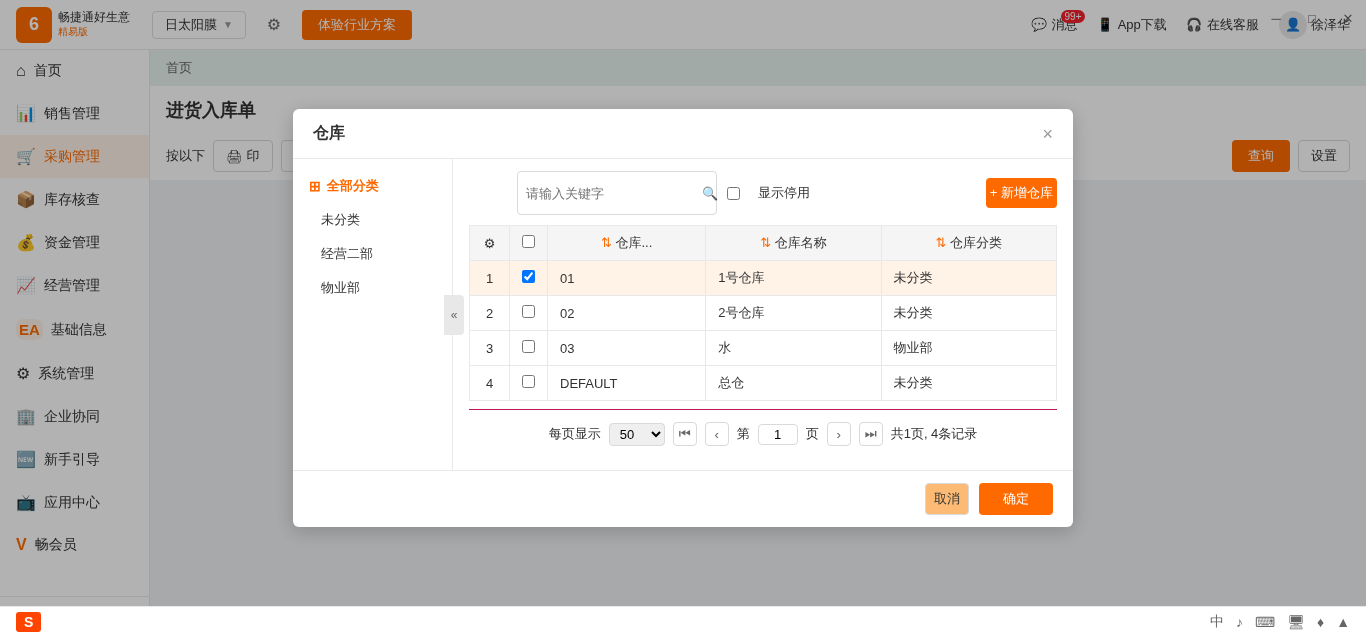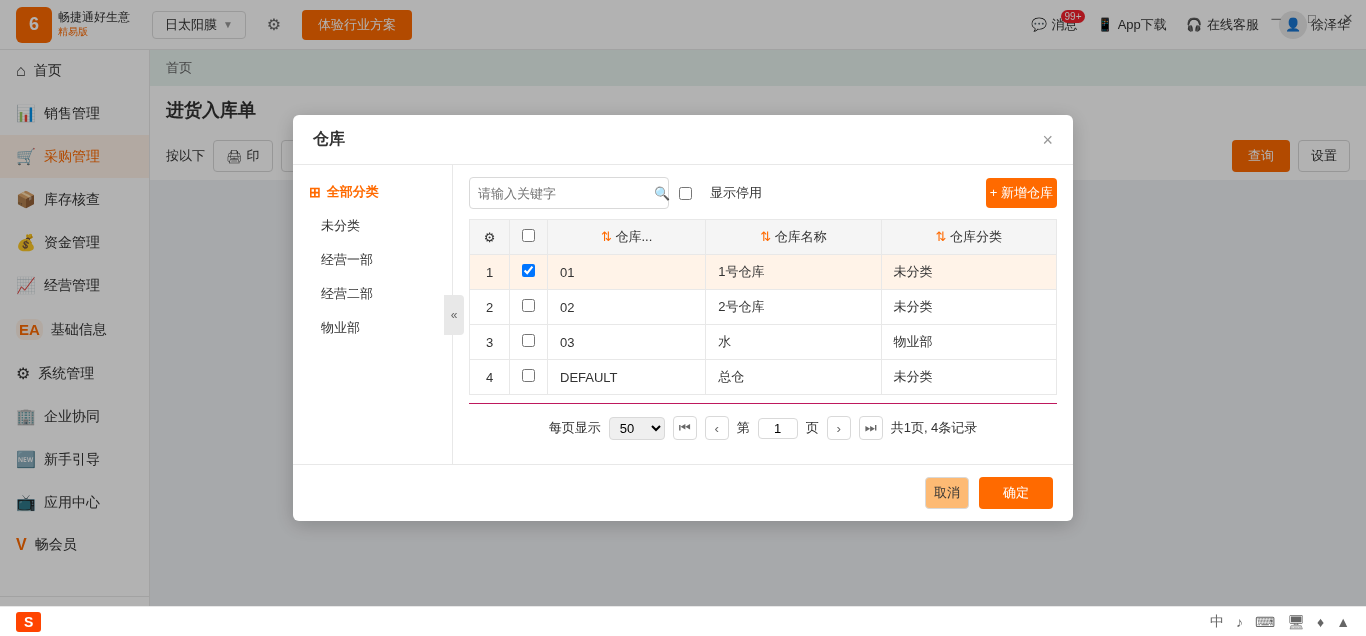--- a/index.html
+++ b/index.html
@@ -290,21 +290,22 @@
       gap: 10px;
       margin-bottom: 10px;
     }
     .search-box {
       display: flex;
       align-items: center;
       border: 1px solid #d9d9d9;
       border-radius: 4px;
       padding: 0 8px;
       width: 200px;
-      height: 32px;
+      height: 44px;
+      margin-left: 48px;
     }
     .search-input {
       border: none;
       outline: none;
       flex: 1;
       font-size: 13px;
       color: #333;
     }
     .search-icon { color: #999; cursor: pointer; }
     .checkbox-label {
@@ -578,21 +579,20 @@
     </div>
 
     <div class="modal-body">
 
       <div class="cat-sidebar">
         <div class="cat-header">
           <span class="cat-icon">⊞</span>
           <span>全部分类</span>
         </div>
         <div class="cat-item">未分类</div>
-        <div class="cat-item">经营一部</div>
         <div class="cat-item">经营二部</div>
         <div class="cat-item">物业部</div>
 
         <div class="cat-collapse">«</div>
       </div>
 
       <div class="table-area">
 
         <div class="table-toolbar">
           <div class="search-box">

